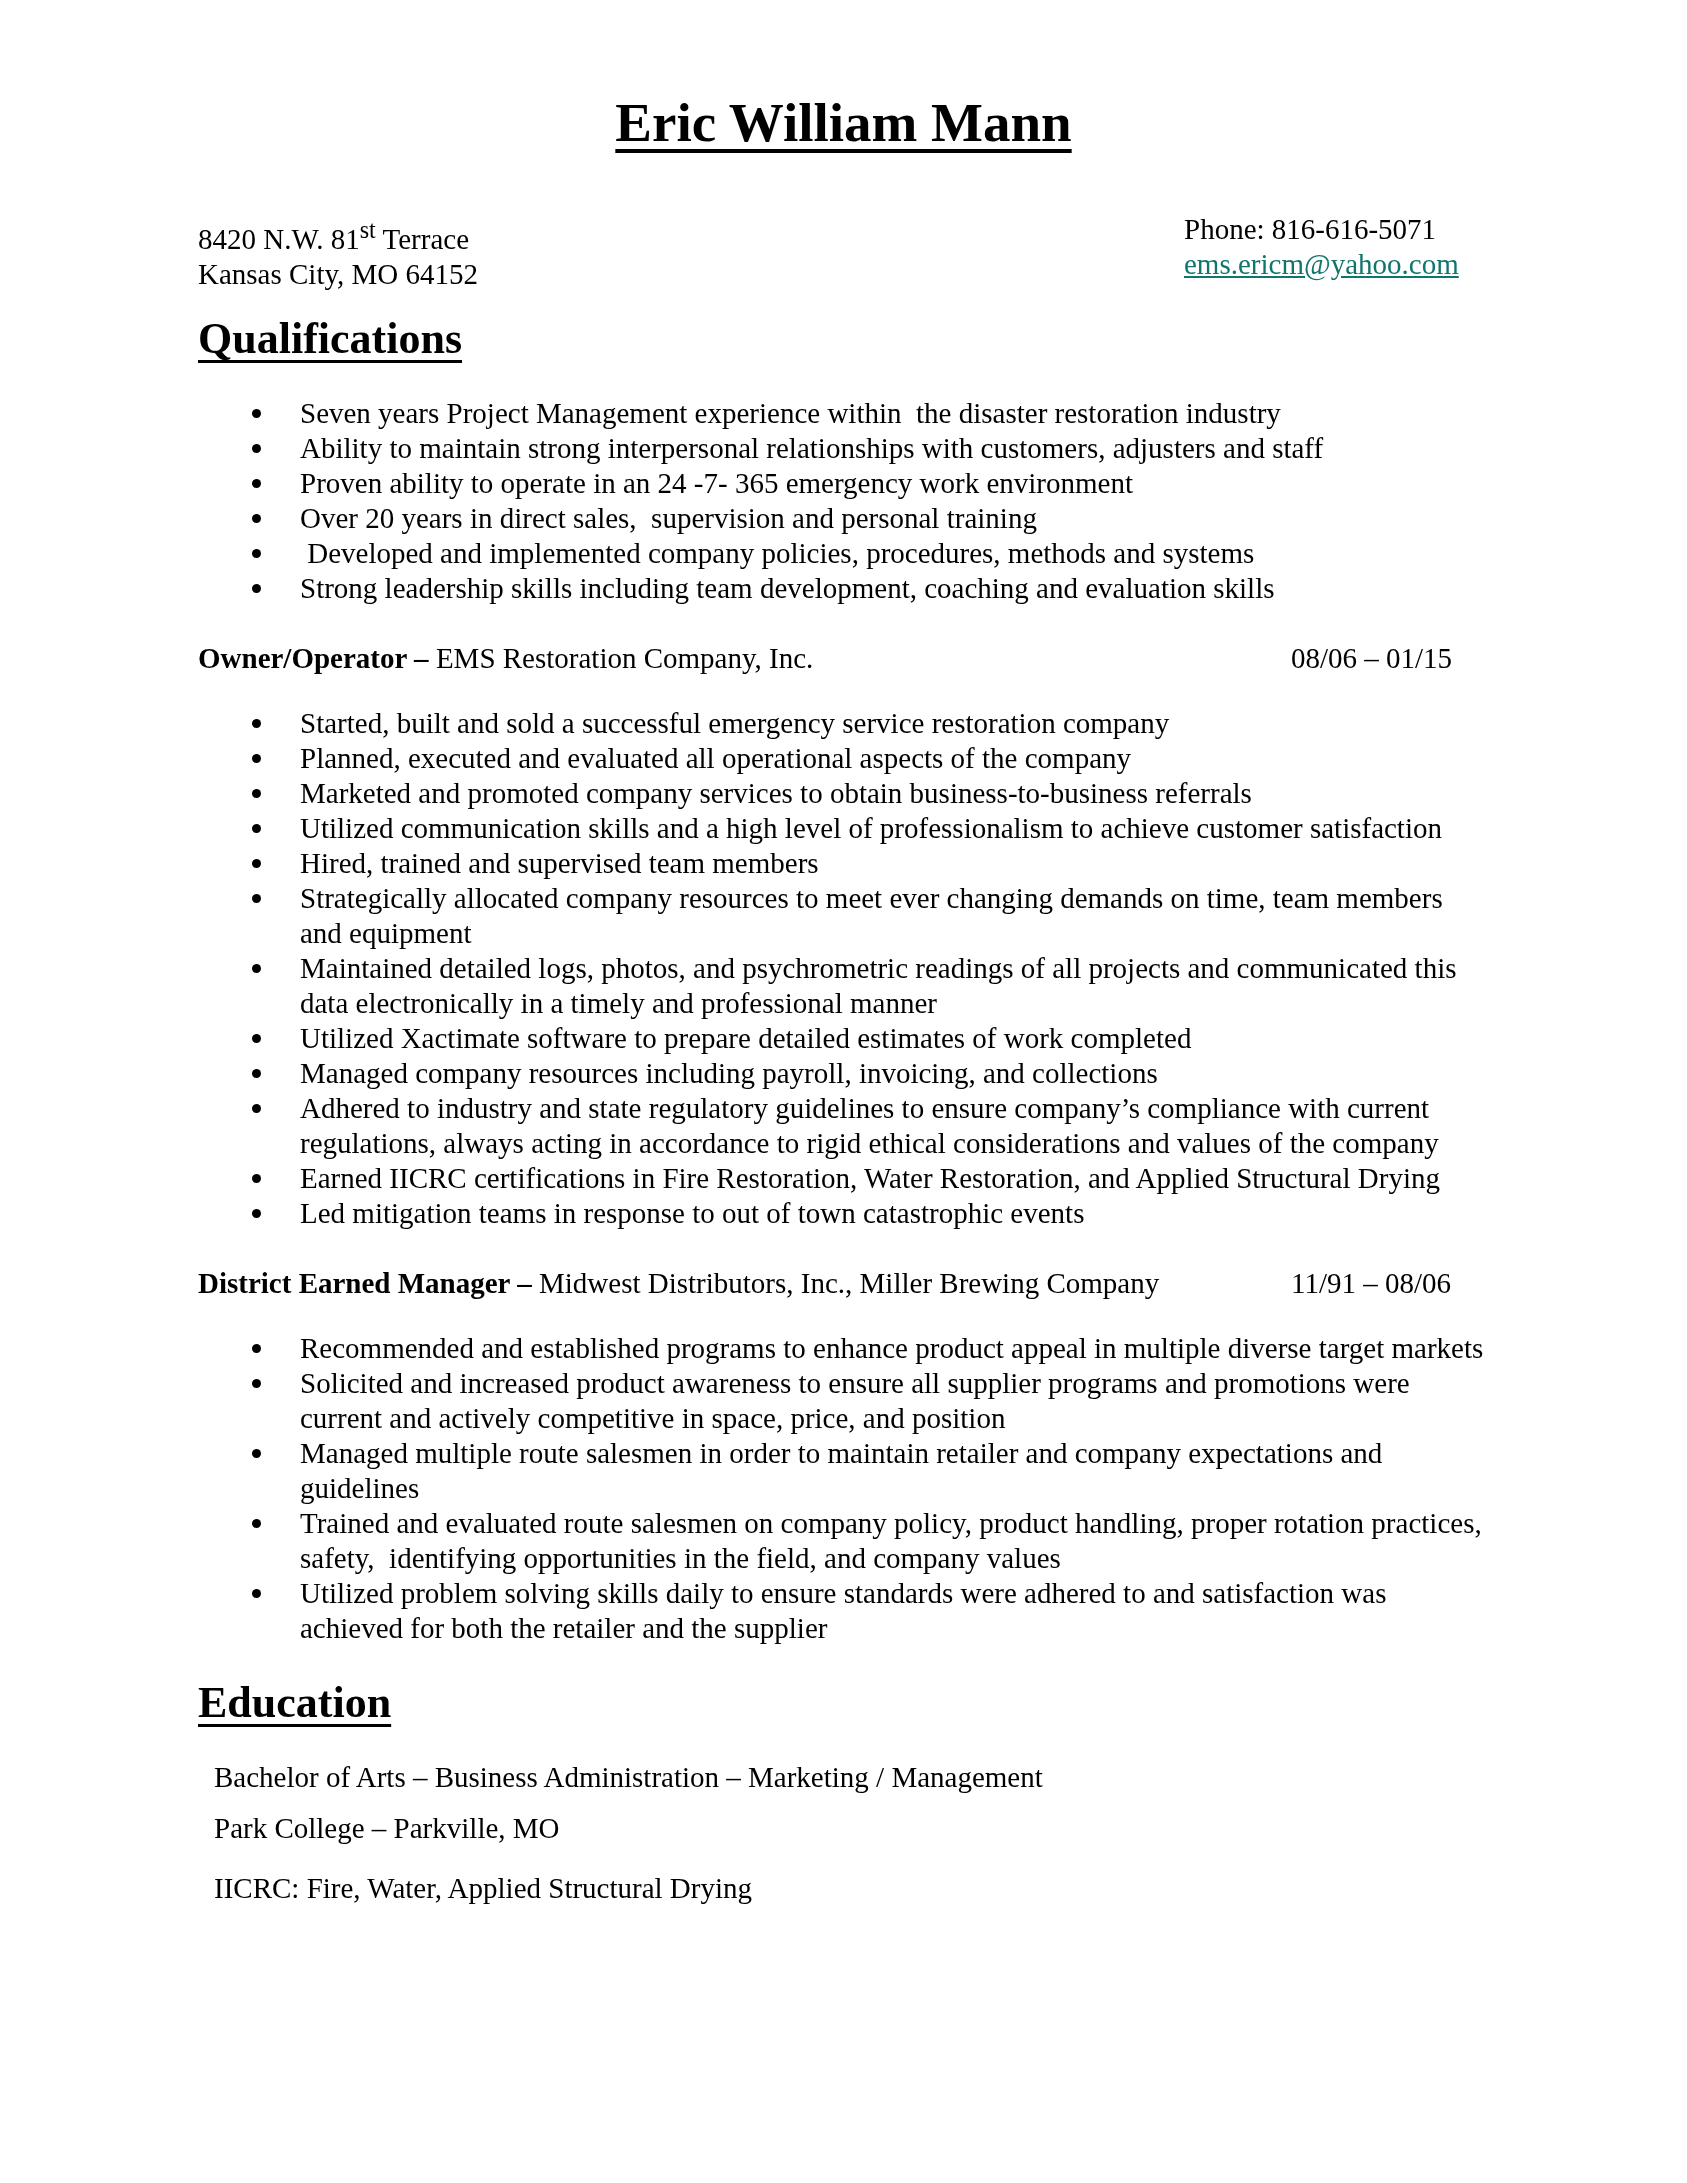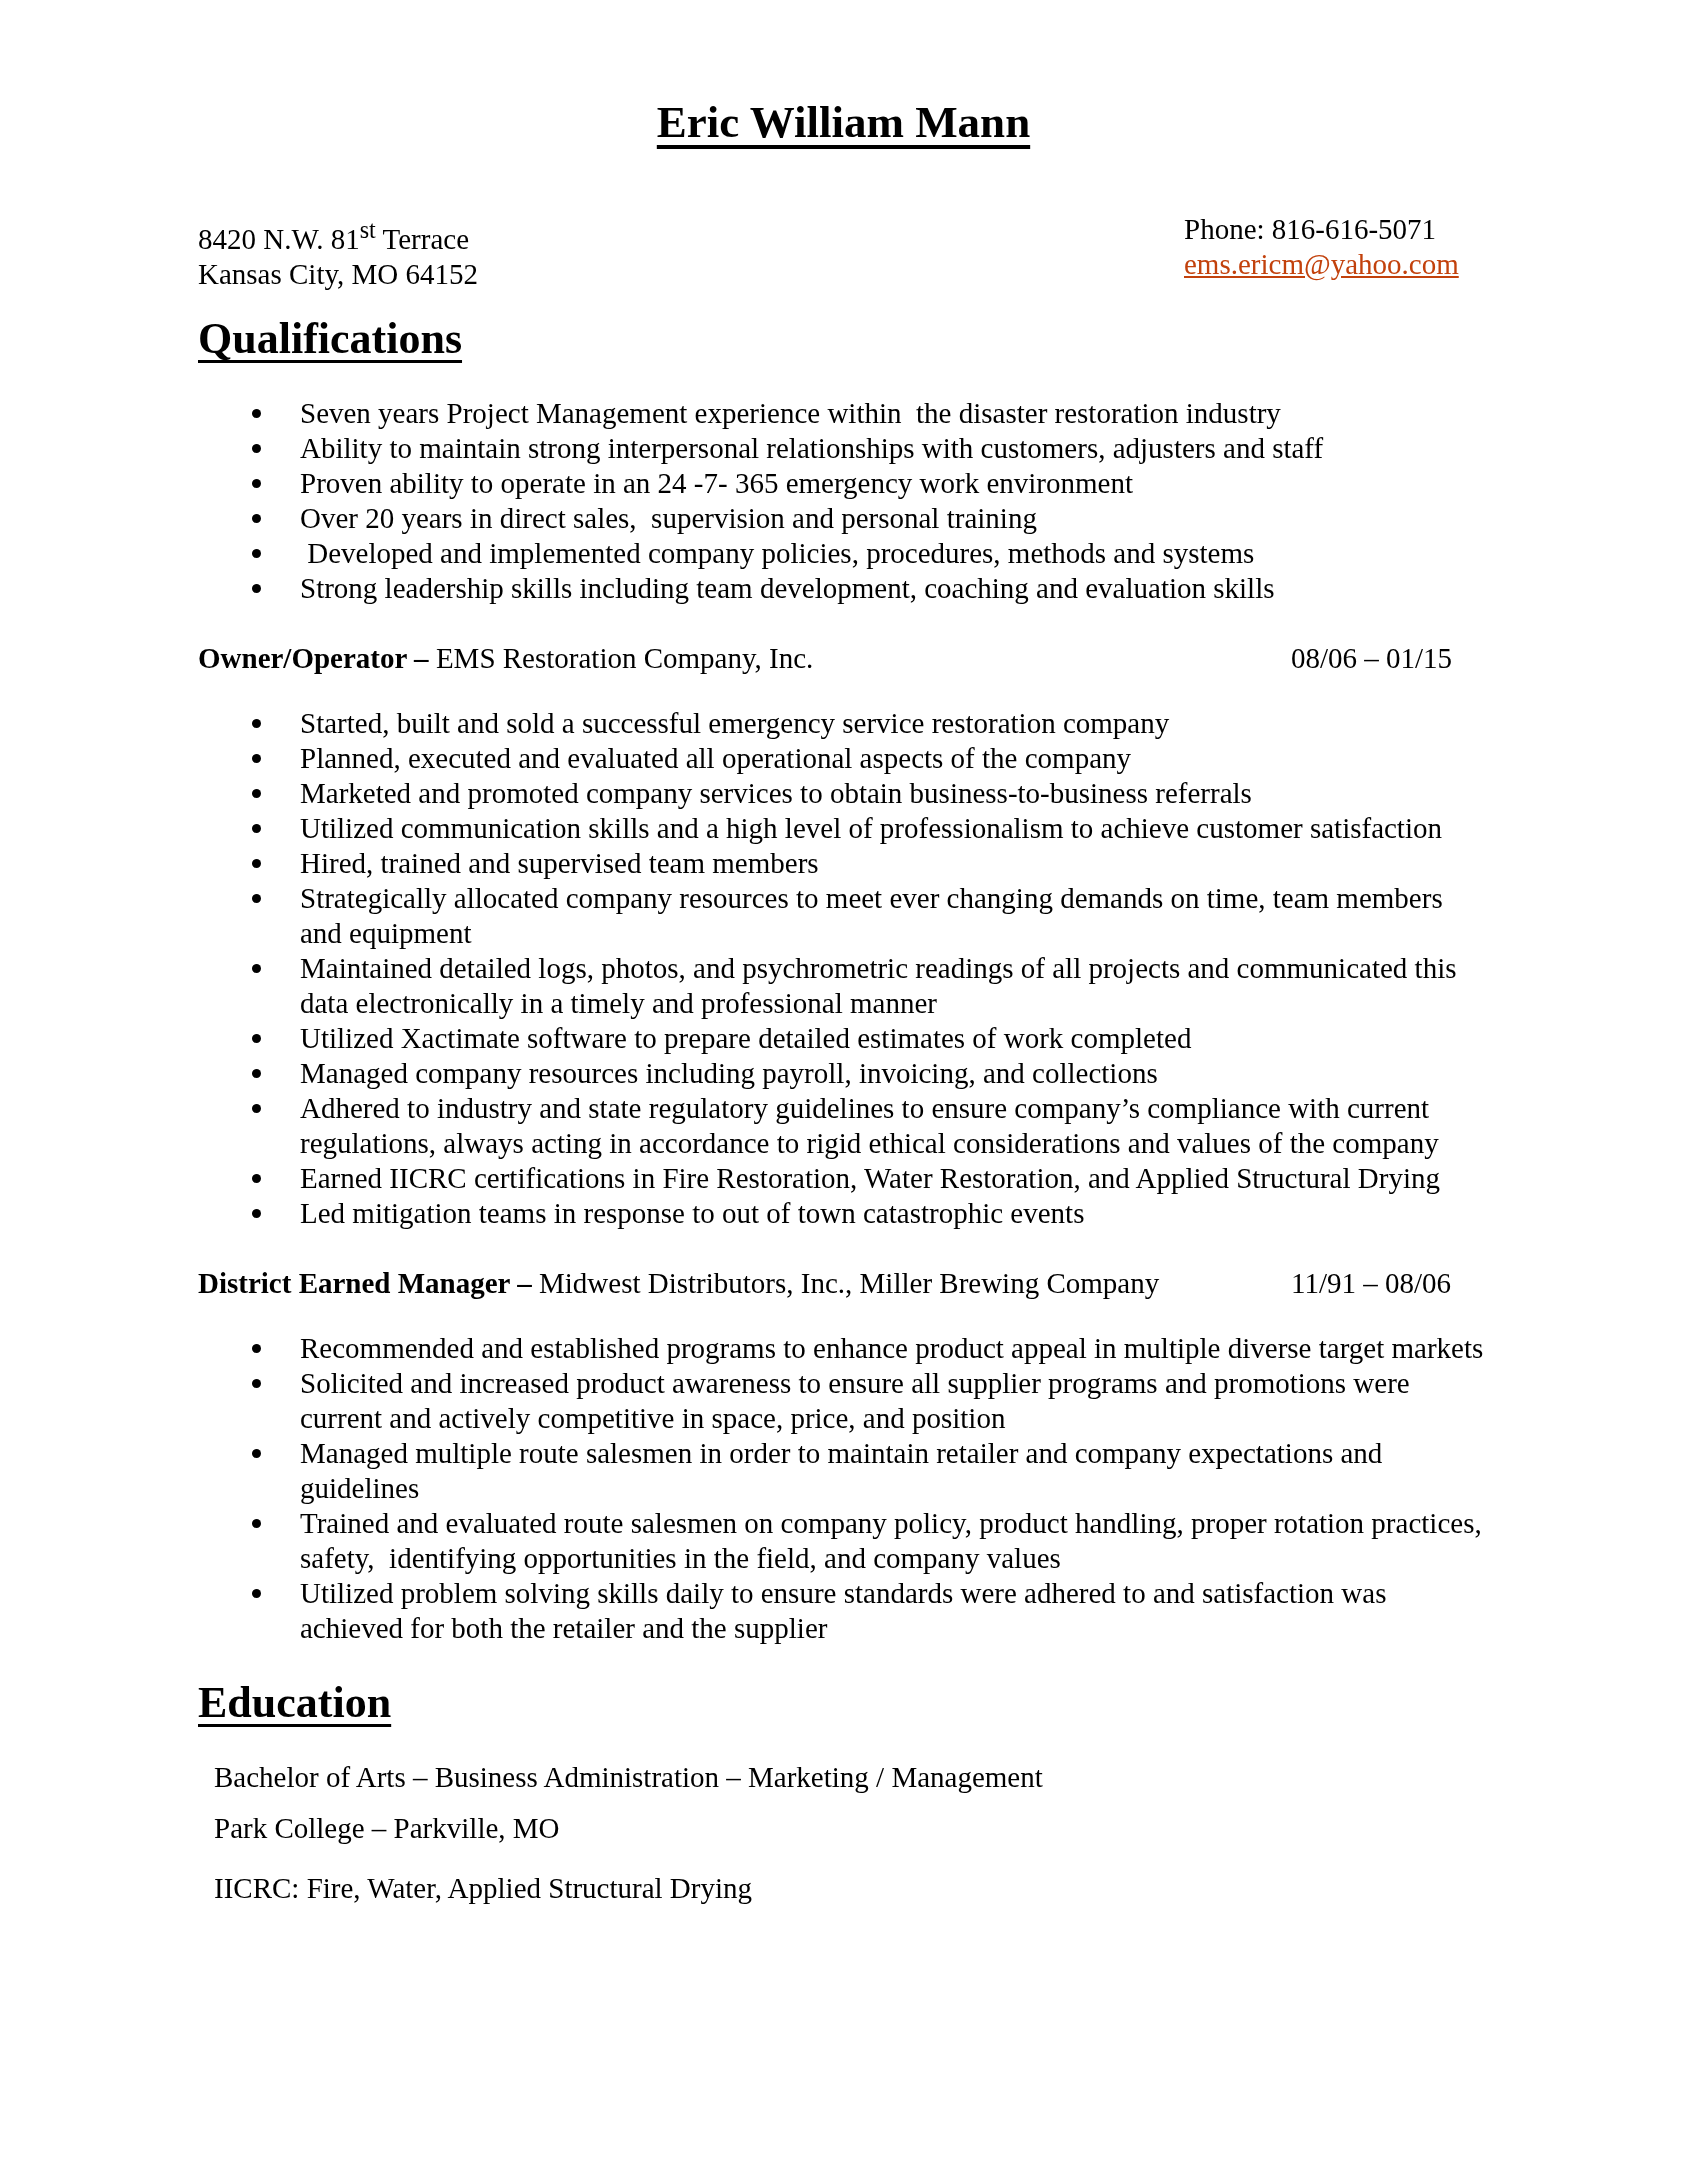--- a/index.html
+++ b/index.html
@@ -11,31 +11,31 @@
     padding: 92px 198px 0 198px;
     background: #ffffff;
     color: #000000;
     font-family: "Liberation Serif", "DejaVu Serif", serif;
     font-size: 29px;
     line-height: 35px;
   }
   .title {
     margin: 0 0 59px 0;
     text-align: center;
-    font-size: 45px;
+    font-size: 55px;
     line-height: 61px;
     font-weight: bold;
     text-decoration: underline;
     text-decoration-thickness: 4.1px;
     text-underline-offset: 8.2px;
   }
   .contact-row { position: relative; }
   .contact-right { position: absolute; left: 986px; top: 0; }
   .email-link {
-    color: #c2410c;
+    color: #0f766e;
     text-decoration: underline;
     cursor: pointer;
   }
   .section-heading {
     font-size: 44px;
     line-height: 43px;
     font-weight: bold;
     margin: 25px 0 36px 0;
     text-decoration: underline;
     text-decoration-thickness: 2.5px;

